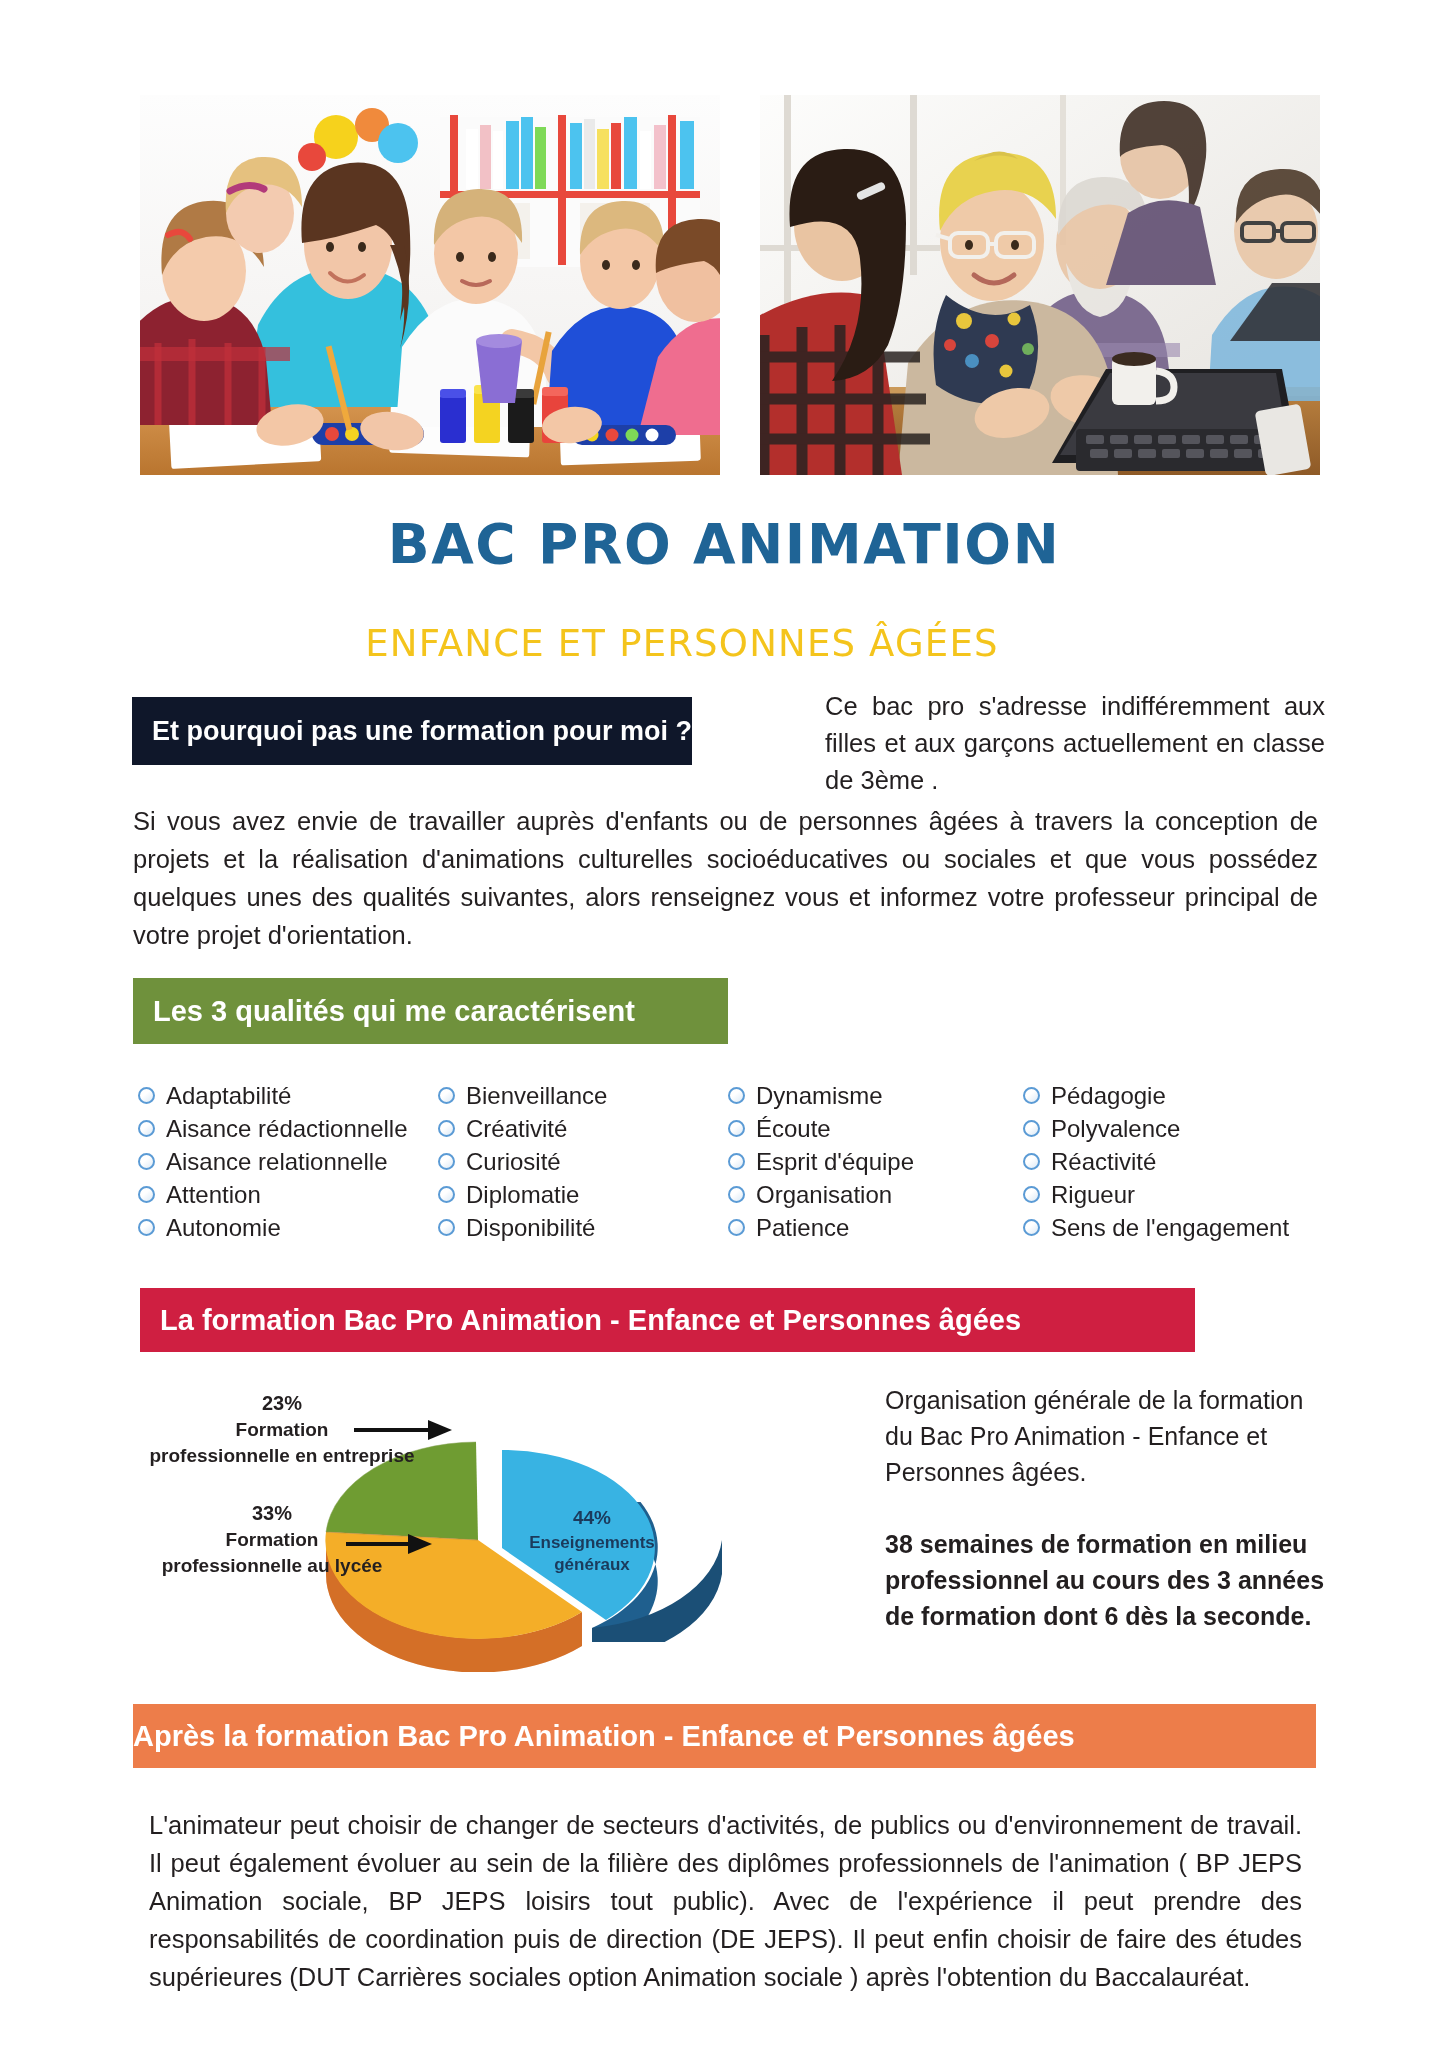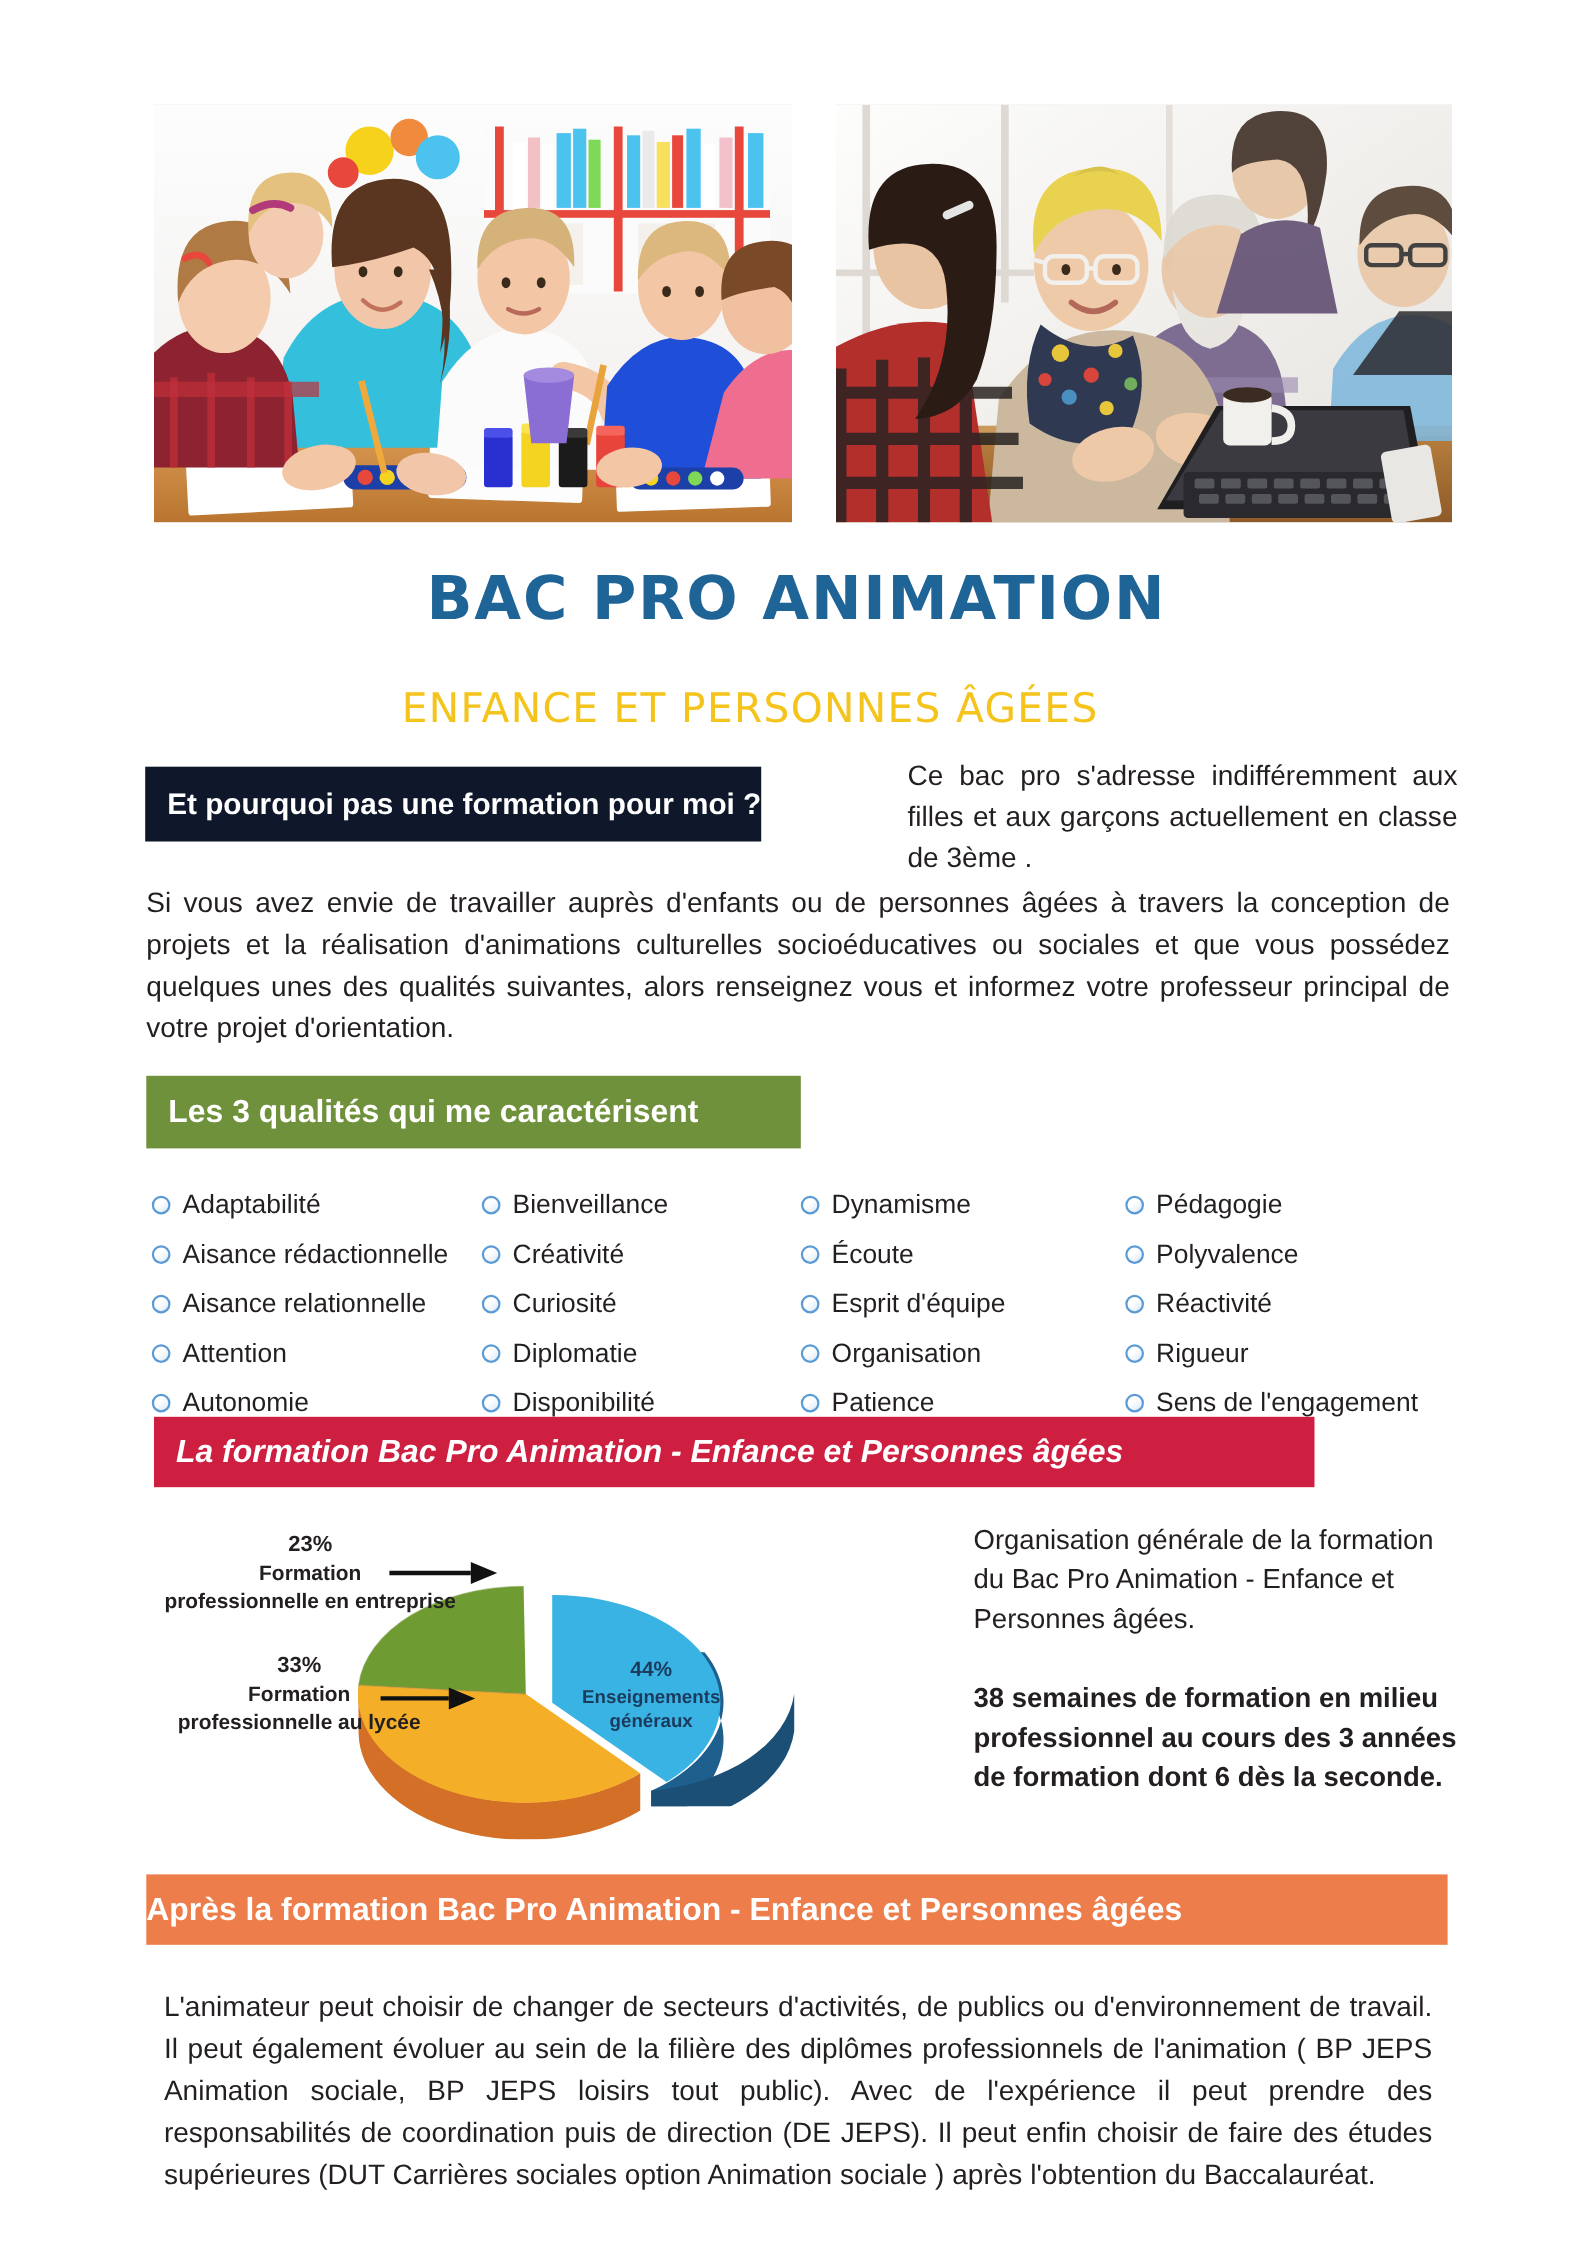--- a/index.html
+++ b/index.html
@@ -85,21 +85,20 @@
     background: #6f913c;
     padding-left: 20px;
     font-size: 29px;
   }
   .banner-red {
     top: 1288px; left: 140px;
     width: 1055px; height: 64px;
     background: #cf1f41;
     padding-left: 20px;
     font-size: 29px;
-    font-style: italic;
   }
   .banner-orange {
     top: 1704px; left: 133px;
     width: 1183px; height: 64px;
     background: #ed7d4a;
     font-size: 29px;
   }
 
   
   .intro-right {
@@ -124,21 +123,21 @@
 
   
   .qualities {
     position: absolute;
     top: 1083px;
     left: 138px;
     width: 1185px;
     display: grid;
     grid-template-columns: 300px 290px 295px 300px;
   }
-  .q-col { display: flex; flex-direction: column; gap: 20px; }
+  .q-col { display: flex; flex-direction: column; gap: 8px; }
   .q-item {
     display: flex;
     align-items: center;
     font-size: 24px;
     line-height: 25px;
     height: 25px;
     color: #231f20;
   }
   .q-circle {
     width: 17px; height: 17px;

